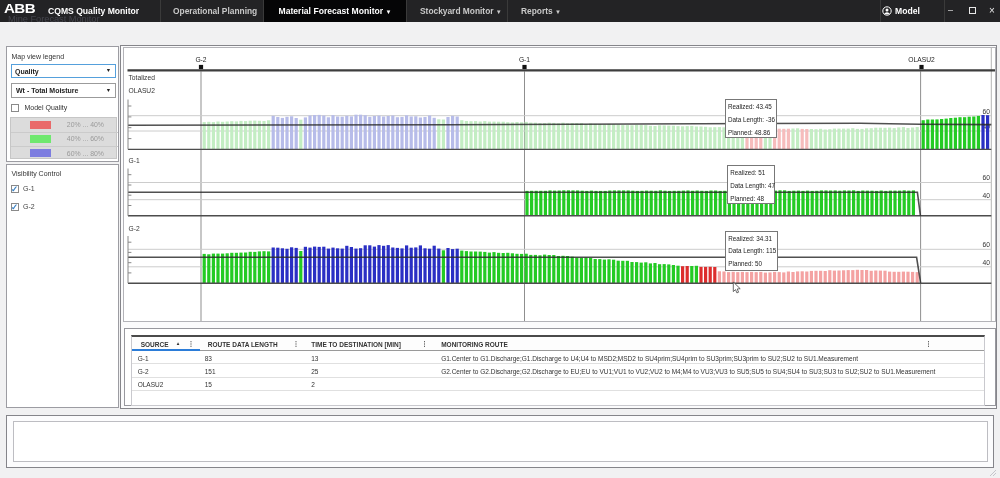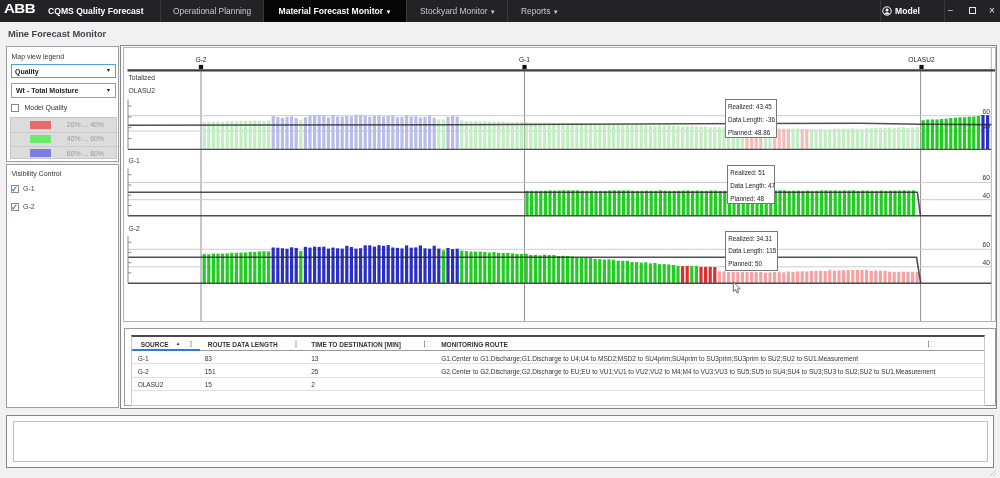--- a/index.html
+++ b/index.html
@@ -1,26 +1,26 @@
 <!DOCTYPE html>
 <html><head><meta charset="utf-8"><style>
 *{margin:0;padding:0;box-sizing:border-box}
 html,body{width:1000px;height:478px;background:#f1f1f2;font-family:"Liberation Sans",sans-serif;overflow:hidden;position:relative}
 .abs{position:absolute}
 .panel{position:absolute;background:#fff;border:1px solid #9c9ca2}
-.navitem{color:#c9c9c9;font-weight:400;font-size:8.4px;display:inline-block;height:38px;line-height:22px;padding:0 13px}
+.navitem{color:#c9c9c9;font-weight:700;font-size:8.4px;display:inline-block;height:38px;line-height:22px;padding:0 13px}
 .sep{position:absolute;top:0;width:1px;height:22px;background:#3a3a3a}
 .cbx{position:absolute;width:8px;height:8px;background:#fff;border:1px solid #8a8a8a}
 .chk{position:absolute;font-size:8.5px;color:#3b82c4;font-weight:700;line-height:8px}
 </style></head>
 <body>
 
 <div class="abs" style="left:0;top:0;width:1000px;height:22px;background:#232325">
   <div class="abs" style="left:4px;top:1px;color:#fff;font-weight:700;font-size:13.5px;letter-spacing:-0.5px;transform:scaleX(1.12);transform-origin:left">ABB</div>
-  <div class="abs" style="left:48px;top:0;height:22px;line-height:22px;color:#fff;font-weight:700;font-size:8.6px">CQMS Quality Forecast</div>
+  <div class="abs" style="left:48px;top:0;height:22px;line-height:22px;color:#fff;font-weight:700;font-size:8.6px">CQMS Quality Monitor</div>
   <div class="sep" style="left:160px"></div>
   <div class="abs navitem" style="left:160px">Operational Planning</div>
   <div class="sep" style="left:263px"></div>
   <div class="abs" style="left:264px;top:0;width:142px;height:22px;background:#050506;color:#fff;font-weight:700;font-size:8.6px;line-height:22px;text-align:center">Material Forecast Monitor <span style="font-size:6px">▼</span></div>
   <div class="sep" style="left:406px"></div>
   <div class="abs navitem" style="left:407px">Stockyard Monitor <span style="font-size:6px">▼</span></div>
   <div class="sep" style="left:507px"></div>
   <div class="abs navitem" style="left:508px">Reports <span style="font-size:6px">▼</span></div>
   <div class="sep" style="left:880px"></div>
   <svg class="abs" style="left:882px;top:6px" width="10" height="10" viewBox="0 0 10 10">
@@ -28,21 +28,21 @@
       <circle cx="5" cy="4" r="1.5" fill="#fff"></circle>
       <path d="M2.2 8.2a3 3 0 0 1 5.6 0z" fill="#fff"></path>
     </svg>
   <div class="abs" style="left:895px;top:0;height:22px;line-height:22px;color:#fff;font-weight:700;font-size:8.6px">Model</div>
   <div class="sep" style="left:944px"></div>
   <div class="abs" style="left:948px;top:0;height:22px;line-height:21px;color:#e8e8e8;font-size:9px">–</div>
   <div class="abs" style="left:969px;top:6.5px;width:7px;height:7px;border:1px solid #e8e8e8"></div>
   <div class="abs" style="left:989px;top:0;height:22px;line-height:21px;color:#e8e8e8;font-size:10px">×</div>
 </div>
 
-<div class="abs" style="left:8px;top:29px;font-size:9.3px;font-weight:700;color:#44444c;letter-spacing:-0.05px">Mine Forecast Monitor</div>
+<div class="abs" style="left:8px;top:14px;font-size:9.3px;font-weight:400;color:#44444c;letter-spacing:-0.05px">Mine Forecast Monitor</div>
 
 <div class="panel" style="left:5.5px;top:46px;width:113.5px;height:116px">
   <div class="abs" style="left:5px;top:6px;font-size:7px;color:#333">Map view legend</div>
   <div class="abs" style="left:4.5px;top:17px;width:105px;height:14px;border:1.4px solid #55a0dc;background:#fff">
      <span style="position:absolute;left:3px;top:2.6px;font-size:7px;font-weight:700;color:#222">Quality</span>
      <span style="position:absolute;right:4px;top:2.2px;font-size:5.4px;color:#222">▼</span>
   </div>
   <div class="abs" style="left:4.5px;top:36px;width:105px;height:14.5px;border:1px solid #9b9b9b;background:#fff">
      <span style="position:absolute;left:4px;top:3px;font-size:7px;font-weight:700;color:#222">Wt - Total Moisture</span>
      <span style="position:absolute;right:4px;top:2.6px;font-size:5.4px;color:#222">▼</span>

